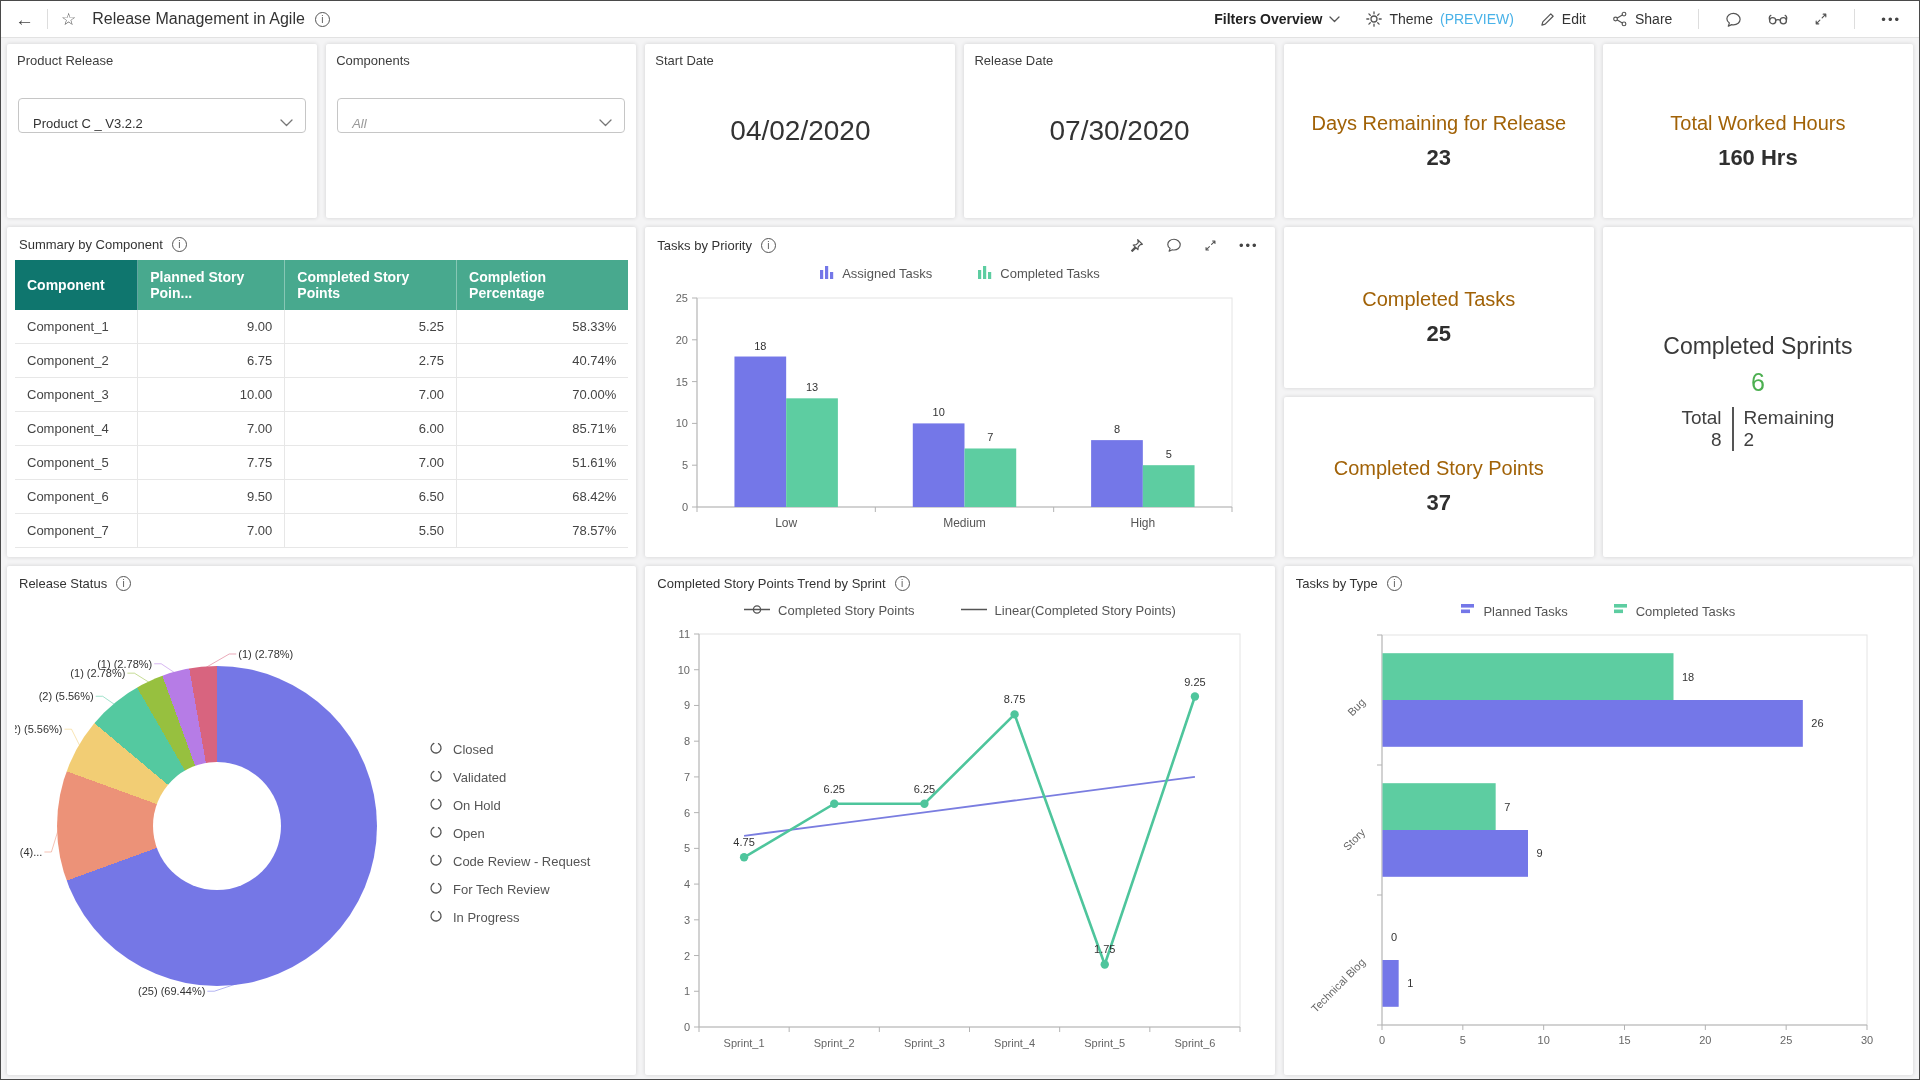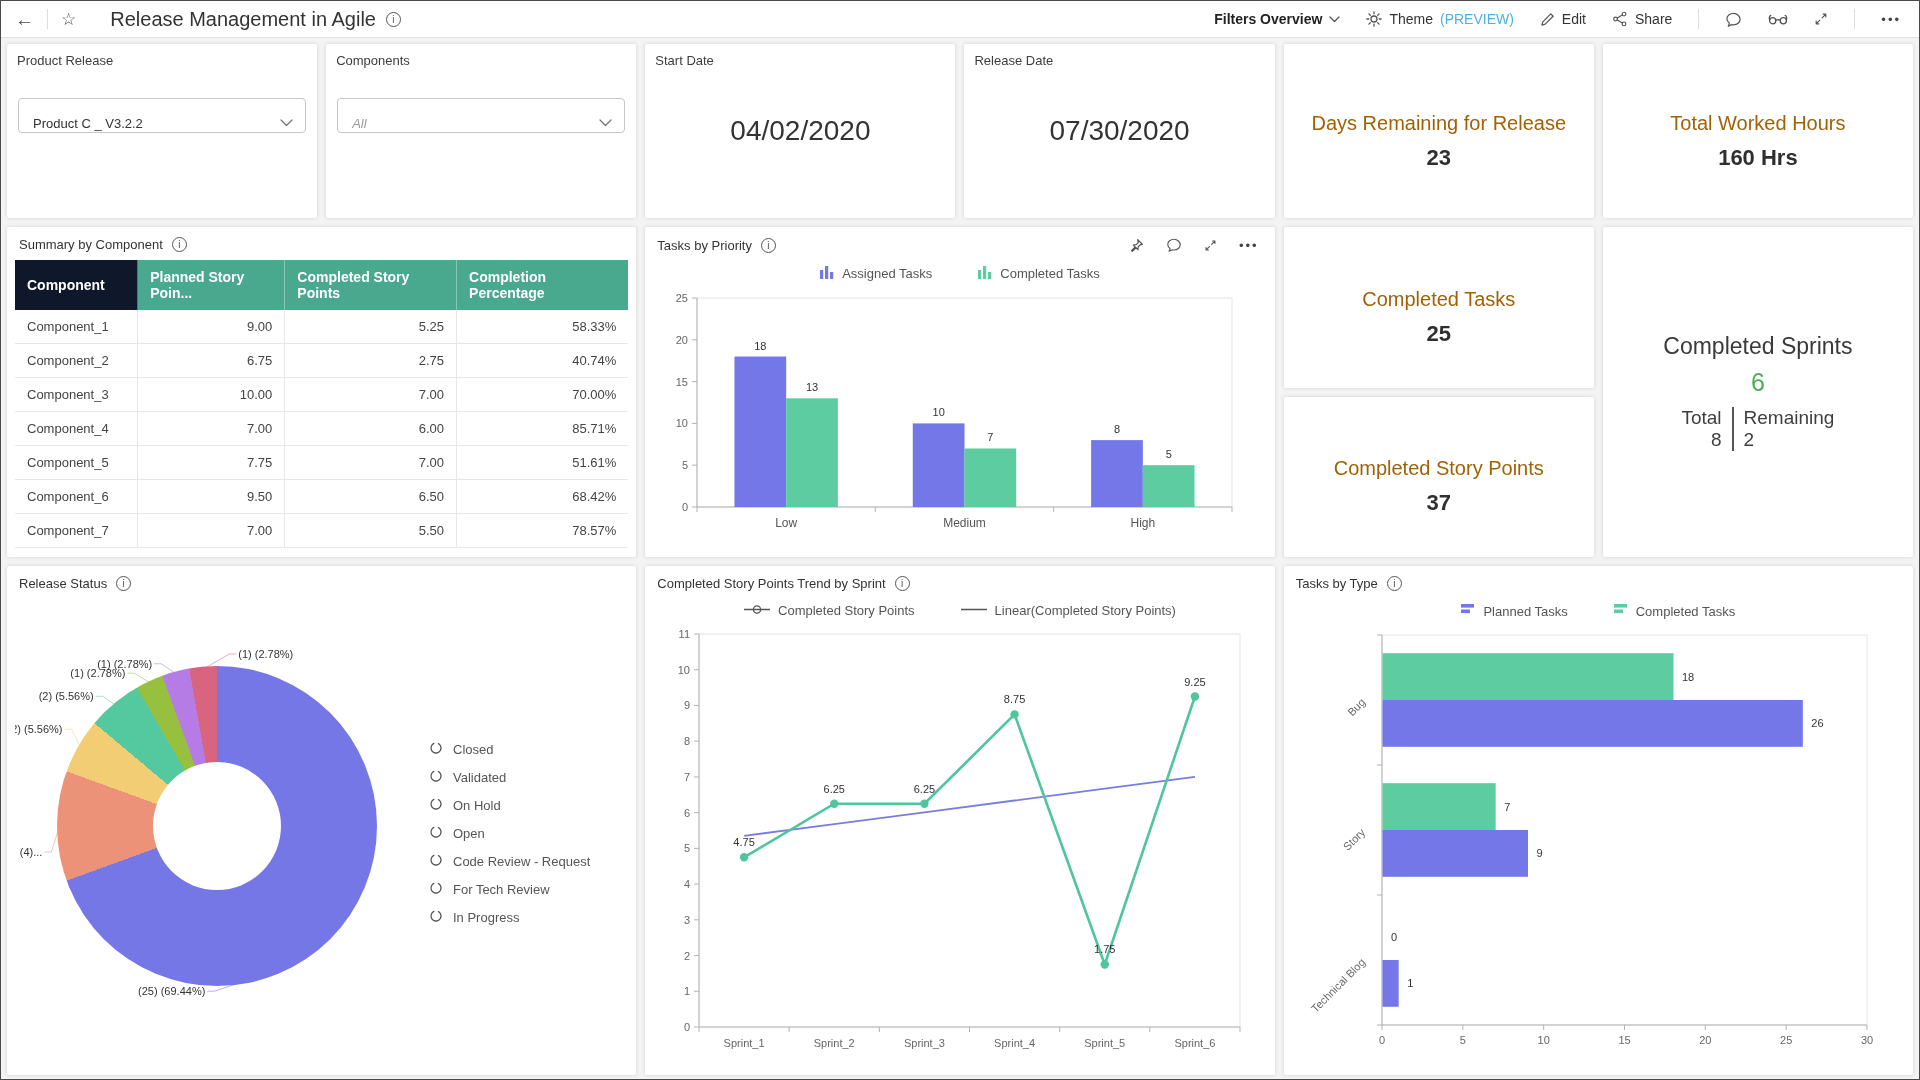--- a/index.html
+++ b/index.html
@@ -6,21 +6,21 @@
   html,body { width:1920px; height:1080px; overflow:hidden; }
   body { font-family:"Liberation Sans", sans-serif; background:#f4f4f5; border:1px solid #4a4a4a; position:relative; }
 
   
   .topbar { position:absolute; top:0; left:0; right:0; height:37px; background:#fff;
             border-bottom:1px solid #e2e2e2; display:flex; align-items:center; padding:0 18px 0 14px; z-index:5; }
   .tb-left { display:flex; align-items:center; gap:13px; }
   .back-arrow { font-size:19px; color:#444; cursor:pointer; line-height:1; }
   .vdiv { width:1px; height:20px; background:#ddd; }
   .star { font-size:17px; color:#555; cursor:pointer; }
-  .page-title { font-size:20px; color:#333; margin-left:34px; }
+  .page-title { font-size:16px; color:#333; margin-left:16px; }
   .tb-right { margin-left:auto; display:flex; align-items:center; gap:26px; font-size:14px; color:#333; }
   .tb-item { display:flex; align-items:center; gap:7px; cursor:pointer; white-space:nowrap; }
   .bold { font-weight:bold; color:#222; }
   .preview { color:#49b2e8; }
   .dots { font-size:13px; letter-spacing:2px; color:#444; cursor:pointer; }
   .icon-svg { display:inline-block; vertical-align:middle; }
   .icon-svg path, .icon-svg circle, .icon-svg line, .icon-svg polyline { fill:none; stroke:#555; stroke-width:1.3; stroke-linecap:round; stroke-linejoin:round; }
 
   .info-icon { display:inline-block; width:15px; height:15px; border:1.2px solid #555; border-radius:50%;
                font-size:10px; color:#555; text-align:center; line-height:13px; font-style:normal; flex:none; }
@@ -190,21 +190,21 @@
 
   <div class="card widget span2">
     <div class="widget-header">
       <span class="widget-title">Summary by Component</span>
       <span class="info-icon">i</span>
     </div>
     <div class="tbl-wrap">
       <table class="s-table">
           <thead>
             <tr>
-              <th style="width: 20%; background: #0f172a;">Component</th>
+              <th style="width: 20%; background: #0f766e;">Component</th>
               <th style="width: 24%; background: rgb(72, 169, 142);">Planned Story Poin...</th>
               <th style="width: 28%; background: rgb(72, 169, 142);">Completed Story Points</th>
               <th style="width: 28%; background: rgb(72, 169, 142);">Completion Percentage</th>
             </tr>
           </thead>
           <tbody>
             <tr>
               <td>Component_1</td>
               <td>9.00</td>
               <td>5.25</td>

